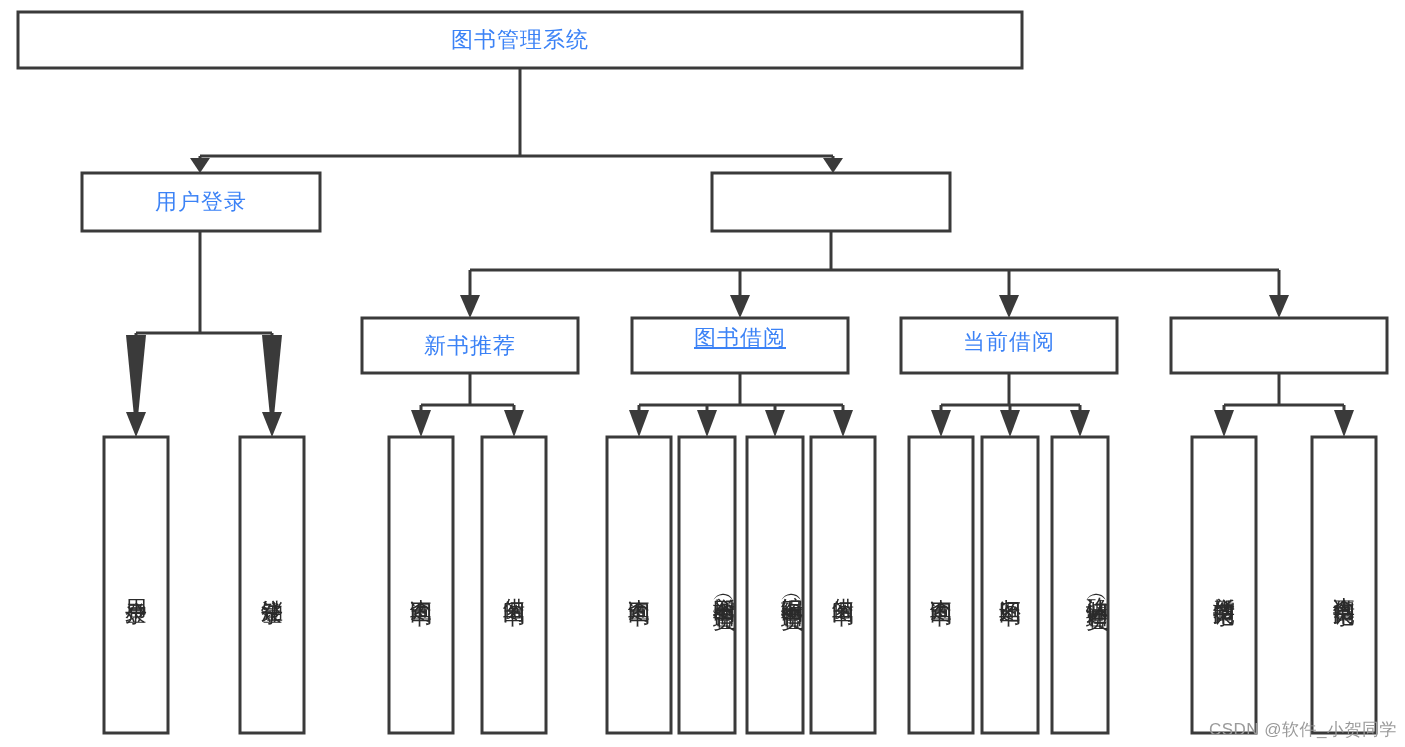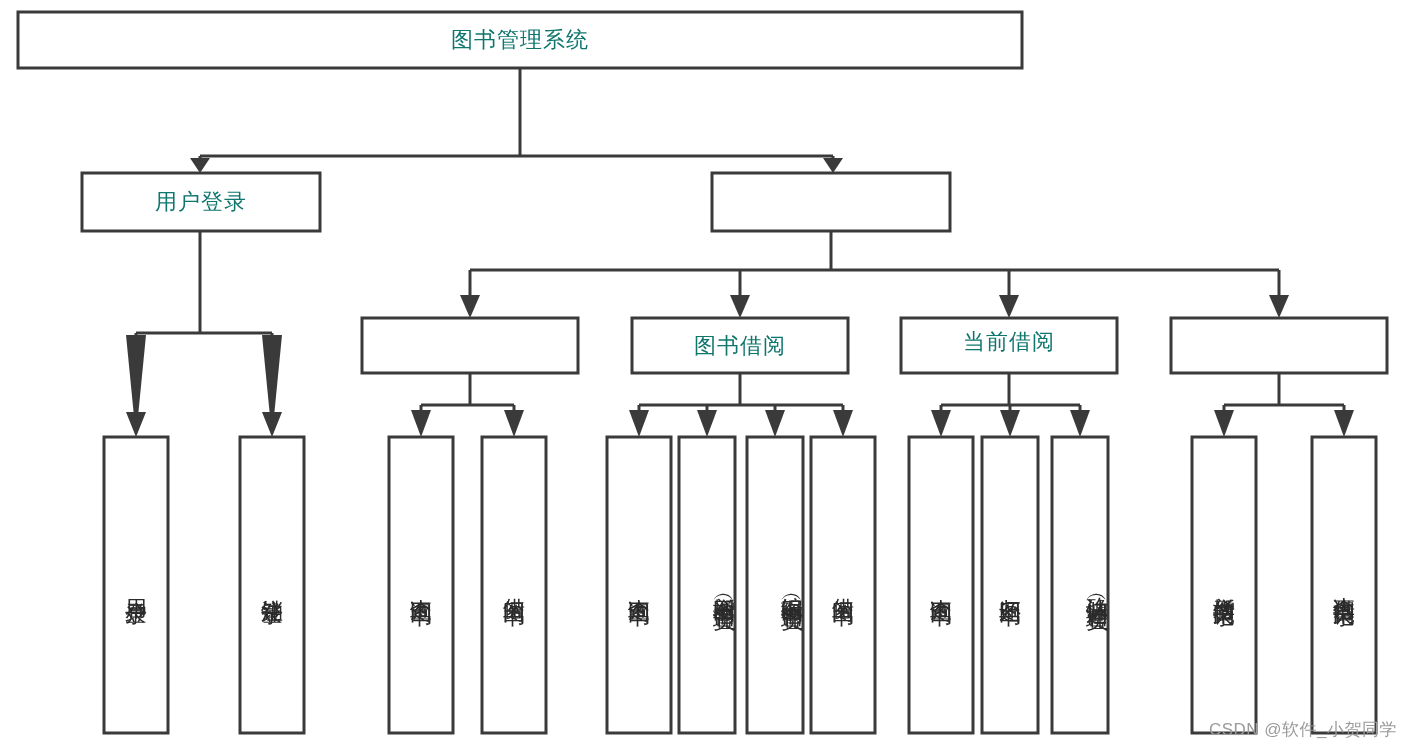--- a/index.html
+++ b/index.html
@@ -6,21 +6,21 @@
   body{width:1405px;height:747px;font-family:"Liberation Sans","DejaVu Sans",sans-serif;overflow:hidden;}
   #diagram-root{position:relative;width:1405px;height:747px;background:#fff;}
   svg.flow{position:absolute;left:0;top:0;width:1405px;height:747px;display:block;}
   .node-box{fill:#ffffff;stroke:#3a3a3a;stroke-width:3;}
   .conn{stroke:#3a3a3a;stroke-width:3;fill:none;}
   .arrow-head{fill:#3a3a3a;stroke:none;}
   .vlabel{position:absolute;writing-mode:vertical-rl;text-orientation:upright;
           font-family:"Liberation Sans","DejaVu Sans",sans-serif;font-size:22px;color:#2b2b2b;
           letter-spacing:2px;line-height:1;white-space:nowrap;}
   .hlabel{position:absolute;display:flex;align-items:center;justify-content:center;
-          font-family:"Liberation Sans","DejaVu Sans",sans-serif;font-size:22px;color:#0f766e;
+          font-family:"Liberation Sans","DejaVu Sans",sans-serif;font-size:22px;color:#3b82f6;
           letter-spacing:1px;white-space:nowrap;}
   .watermark{position:absolute;right:8px;bottom:6px;font-size:17px;color:#9a9a9a;
              font-family:"Liberation Sans","DejaVu Sans",sans-serif;letter-spacing:0.5px;}
 </style>
 </head>
 <body>
 
 <div id="diagram-root">
 
   <svg class="flow" viewBox="0 0 1405 747">
@@ -126,21 +126,22 @@
     <rect class="node-box" x="1052" y="437" width="56" height="296"></rect>
 
     <rect class="node-box" x="1192" y="437" width="64" height="296"></rect>
     <rect class="node-box" x="1312" y="437" width="64" height="296"></rect>
   </svg>
 
   <div class="hlabel" style="left:18px;top:12px;width:1004px;height:56px;">图书管理系统</div>
 
   <div class="hlabel" style="left:82px;top:173px;width:238px;height:58px;">用户登录</div>
 
-  <div class="hlabel" style="left:632px;top:318px;width:216px;height:55px;">图书借阅</div>
+  <div class="hlabel" style="left:362px;top:318px;width:216px;height:55px;">新书推荐</div>
+  <div class="hlabel" style="left:632px;top:310px;width:216px;height:55px;text-decoration:underline;">图书借阅</div>
   <div class="hlabel" style="left:901px;top:318px;width:216px;height:47px;">当前借阅</div>
 
   <div class="vlabel" style="left:104px;top:437px;width:64px;height:296px;display:flex;align-items:center;justify-content:center;">用户登录</div>
   <div class="vlabel" style="left:240px;top:437px;width:64px;height:296px;display:flex;align-items:center;justify-content:center;">注销登录</div>
 
   <div class="vlabel" style="left:389px;top:437px;width:64px;height:296px;display:flex;align-items:center;justify-content:center;">查询图书</div>
   <div class="vlabel" style="left:482px;top:437px;width:64px;height:296px;display:flex;align-items:center;justify-content:center;">借阅图书</div>
 
   <div class="vlabel" style="left:607px;top:437px;width:64px;height:296px;display:flex;align-items:center;justify-content:center;">查询图书</div>
   <div class="vlabel" style="left:679px;top:443px;width:56px;height:290px;display:flex;align-items:flex-start;justify-content:center;">新增图书（管理员）</div>

